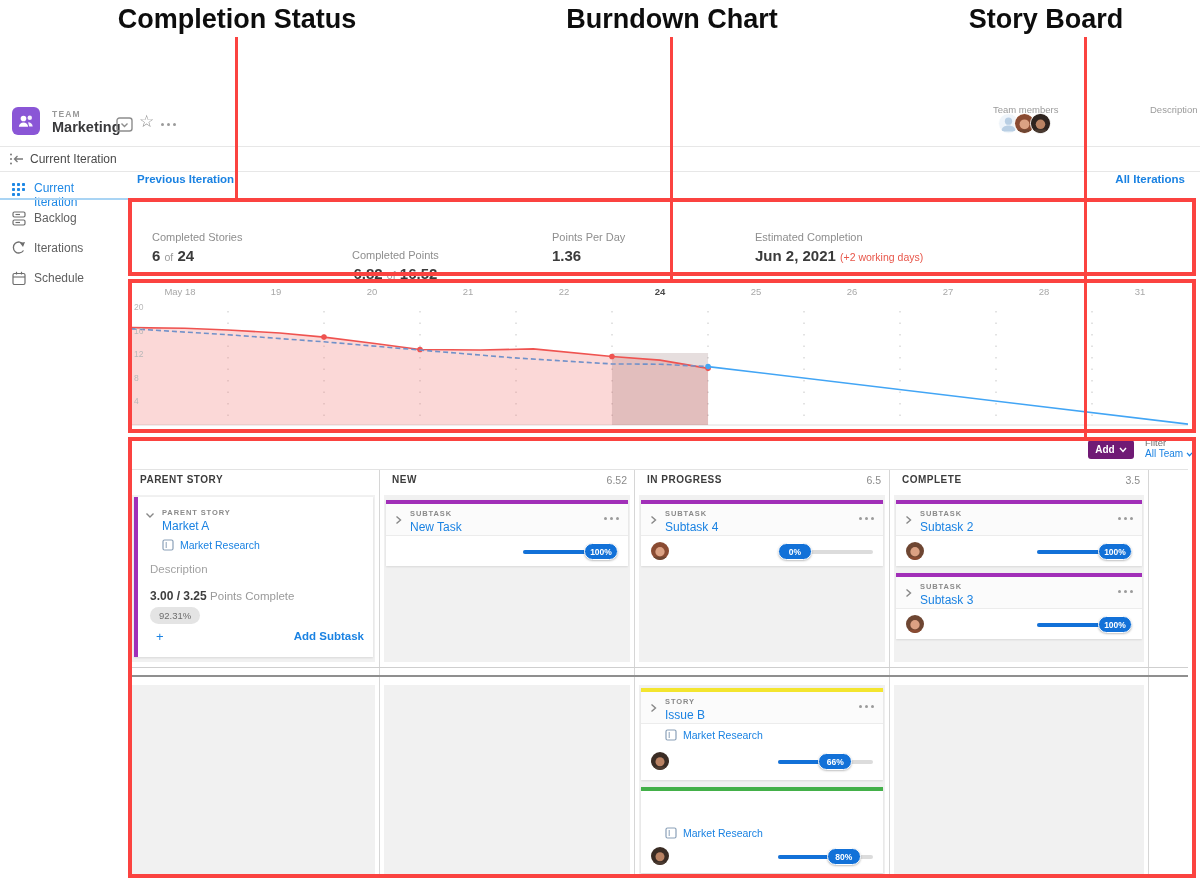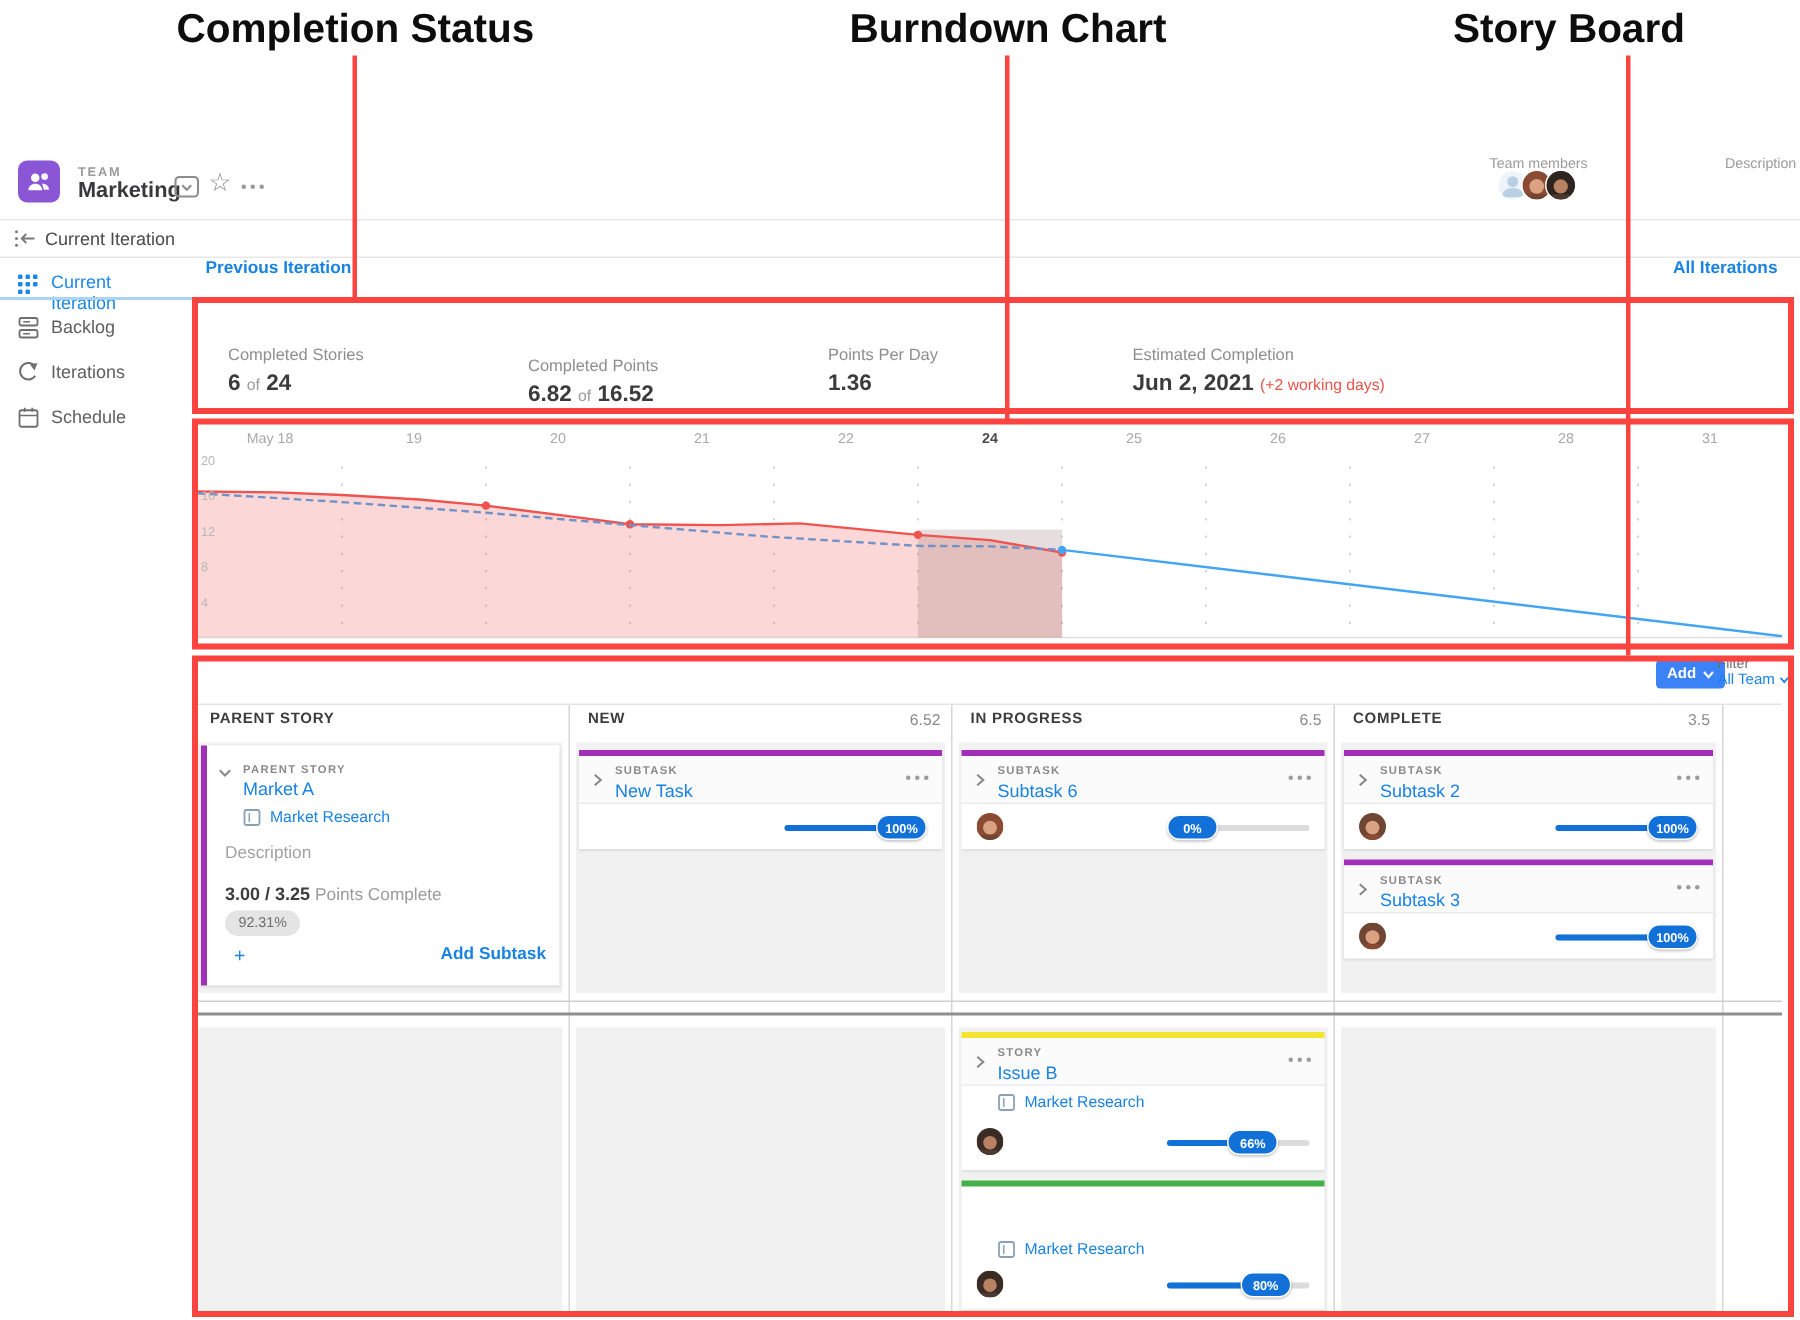--- a/index.html
+++ b/index.html
@@ -31,21 +31,21 @@
   .nav-link{font-size:11.5px;font-weight:bold;color:#1a82e2;cursor:pointer;white-space:nowrap;}
   
   .pbar{position:absolute;left:137px;top:204px;width:1051px;height:12px;background:#dcdcdc;}
   .pbar-fill{position:absolute;left:0;top:0;height:12px;background:#e9473e;}
   .pbar-label{position:absolute;top:1px;font-size:9.5px;color:#6b6b6b;white-space:nowrap;}
   .stat-label{font-size:11px;color:#8e8e8e;}
   .stat-value{font-size:15px;font-weight:bold;color:#3b3b3b;margin-top:4px;}
   .stat-of{font-size:10.5px;color:#9a9a9a;font-weight:normal;}
   .stat-note{font-size:10.5px;color:#e8564a;font-weight:normal;text-align:center;}
   
-  .board-btn{position:absolute;left:1088px;top:440px;width:46px;height:19px;background:#3b82f6;border-radius:3px;color:#fff;font-size:10px;font-weight:bold;display:flex;align-items:center;justify-content:center;gap:4px;cursor:pointer;margin-left:16px;}
+  .board-btn{position:absolute;left:1088px;top:440px;width:46px;height:19px;background:#701a75;border-radius:3px;color:#fff;font-size:10px;font-weight:bold;display:flex;align-items:center;justify-content:center;gap:4px;cursor:pointer;}
   .col-title{position:absolute;top:474px;font-size:10px;font-weight:bold;letter-spacing:0.5px;color:#3c3c3c;}
   .col-count{position:absolute;top:474px;font-size:10.5px;color:#8b8b8b;text-align:right;}
   .vsep{position:absolute;top:470px;width:1px;height:404px;background:#d6d6d6;}
   .cell{position:absolute;background:#f1f1f1;}
   .card{position:absolute;background:#fff;box-shadow:0 1px 2px rgba(0,0,0,0.10);cursor:pointer;}
   .accent-top{position:absolute;left:0;top:0;right:0;height:3.5px;}
   .accent-left{position:absolute;left:0;top:0;bottom:0;width:4px;}
   .chead{position:absolute;left:0;top:3.5px;right:0;height:31px;background:#fbfbfb;border-bottom:1px solid #ececec;}
   .ctype{font-size:7.5px;letter-spacing:0.9px;color:#8a8a8a;font-weight:bold;}
   .ctitle{font-size:12px;color:#1a82e2;cursor:pointer;margin-top:2px;display:block;}
@@ -181,21 +181,21 @@
   </div>
 
   <div class="nav-link abs" style="left:137px;top:173px;">Previous Iteration</div>
   <div class="nav-link abs" style="left:1085px;top:173px;width:100px;text-align:right;">All Iterations</div>
 
 
   <div class="abs" style="left:152px;top:231px;">
     <div class="stat-label">Completed Stories</div>
     <div class="stat-value"><span>6</span> <span class="stat-of">of</span> <span>24</span></div>
   </div>
-  <div class="abs" style="left:352px;top:238px;">
+  <div class="abs" style="left:352px;top:249px;text-align:center;">
     <div class="stat-label">Completed Points</div>
     <div class="stat-value"><span>6.82</span> <span class="stat-of">of</span> <span>16.52</span></div>
   </div>
   <div class="abs" style="left:552px;top:231px;">
     <div class="stat-label">Points Per Day</div>
     <div class="stat-value"><span>1.36</span></div>
   </div>
   <div class="abs" style="left:755px;top:231px;">
     <div class="stat-label">Estimated Completion</div>
     <div class="stat-value"><span>Jun 2, 2021</span> <span class="stat-note">(+2 working days)</span></div>
@@ -335,21 +335,21 @@
     </div>
   </div>
 
   <div class="card" style="left:641px;top:500px;width:242px;height:66px;">
     <div class="accent-top" style="background: rgb(161, 47, 184);"></div>
     <div class="chead">
       <svg class="abs" style="left:9px;top:11px;" width="7" height="10" viewBox="0 0 7 10">
           <path d="M1.5 1.5 L5.5 5 L1.5 8.5" fill="none" stroke="#888" stroke-width="1.4"></path>
         </svg>
       <div class="ctype abs" style="left:24px;top:5px;">SUBTASK</div>
-      <div class="ctitle abs" style="left:24px;top:14px;">Subtask 6</div>
+      <div class="ctitle abs" style="left:24px;top:14px;">Subtask 4</div>
       <div class="dots abs" style="left:218px;top:13px;">
           <i></i>
           <i></i>
           <i></i>
         </div>
     </div>
     <svg class="abs" style="left:10px;top:42px;" width="18" height="18" viewBox="0 0 24 24">
         <g clip-path="url(#avclip)">
           <rect width="24" height="24" fill="#8a4b32"></rect>
           <circle cx="12" cy="13" r="6.2" fill="#dba183"></circle>

